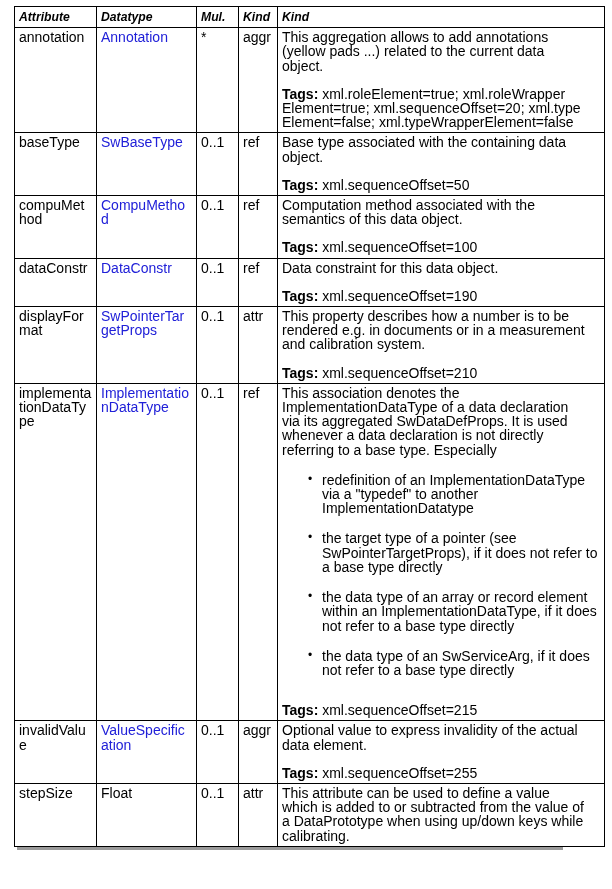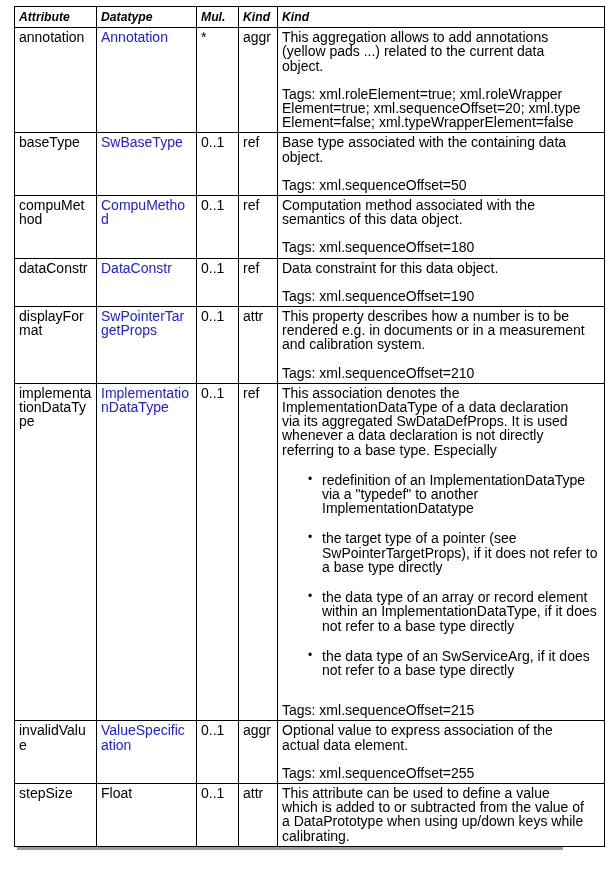--- a/index.html
+++ b/index.html
@@ -87,21 +87,21 @@
   }
 
   .note-gap {
     height: 14px;
   }
 
   .tags-line {
     margin: 0;
   }
   .tags-label {
-    font-weight: normal;
+    font-weight: bold;
   }
 
   ul.note-list {
     margin: 8px 0 0 0;
     padding-left: 26px;
     list-style: none;
   }
   ul.note-list li {
     position: relative;
     margin: 16px 0 9px 0;
@@ -166,21 +166,21 @@
             </td>
           </tr>
           <tr>
             <td class="cell-attr">compuMethod</td>
             <td class="cell-type">CompuMethod</td>
             <td class="cell-mul">0..1</td>
             <td class="cell-kind">ref</td>
             <td>
               <div class="note-para">Computation method associated with the semantics of this data object.</div>
               <div class="note-gap"></div>
-              <div class="tags-line"><span class="tags-label">Tags:</span> <span>xml.sequenceOffset=180</span></div>
+              <div class="tags-line"><span class="tags-label">Tags:</span> <span>xml.sequenceOffset=100</span></div>
             </td>
           </tr>
           <tr>
             <td class="cell-attr">dataConstr</td>
             <td class="cell-type">DataConstr</td>
             <td class="cell-mul">0..1</td>
             <td class="cell-kind">ref</td>
             <td>
               <div class="note-para">Data constraint for this data object.</div>
               <div class="note-gap"></div>
@@ -214,21 +214,21 @@
               <div class="note-spacer-lg"></div>
               <div class="tags-line"><span class="tags-label">Tags:</span> <span>xml.sequenceOffset=215</span></div>
             </td>
           </tr>
           <tr>
             <td class="cell-attr">invalidValue</td>
             <td class="cell-type">ValueSpecification</td>
             <td class="cell-mul">0..1</td>
             <td class="cell-kind">aggr</td>
             <td>
-              <div class="note-para">Optional value to express association of the actual data element.</div>
+              <div class="note-para">Optional value to express invalidity of the actual data element.</div>
               <div class="note-gap"></div>
               <div class="tags-line"><span class="tags-label">Tags:</span> <span>xml.sequenceOffset=255</span></div>
             </td>
           </tr>
           <tr>
             <td class="cell-attr">stepSize</td>
             <td class="cell-type plain">Float</td>
             <td class="cell-mul">0..1</td>
             <td class="cell-kind">attr</td>
             <td>

